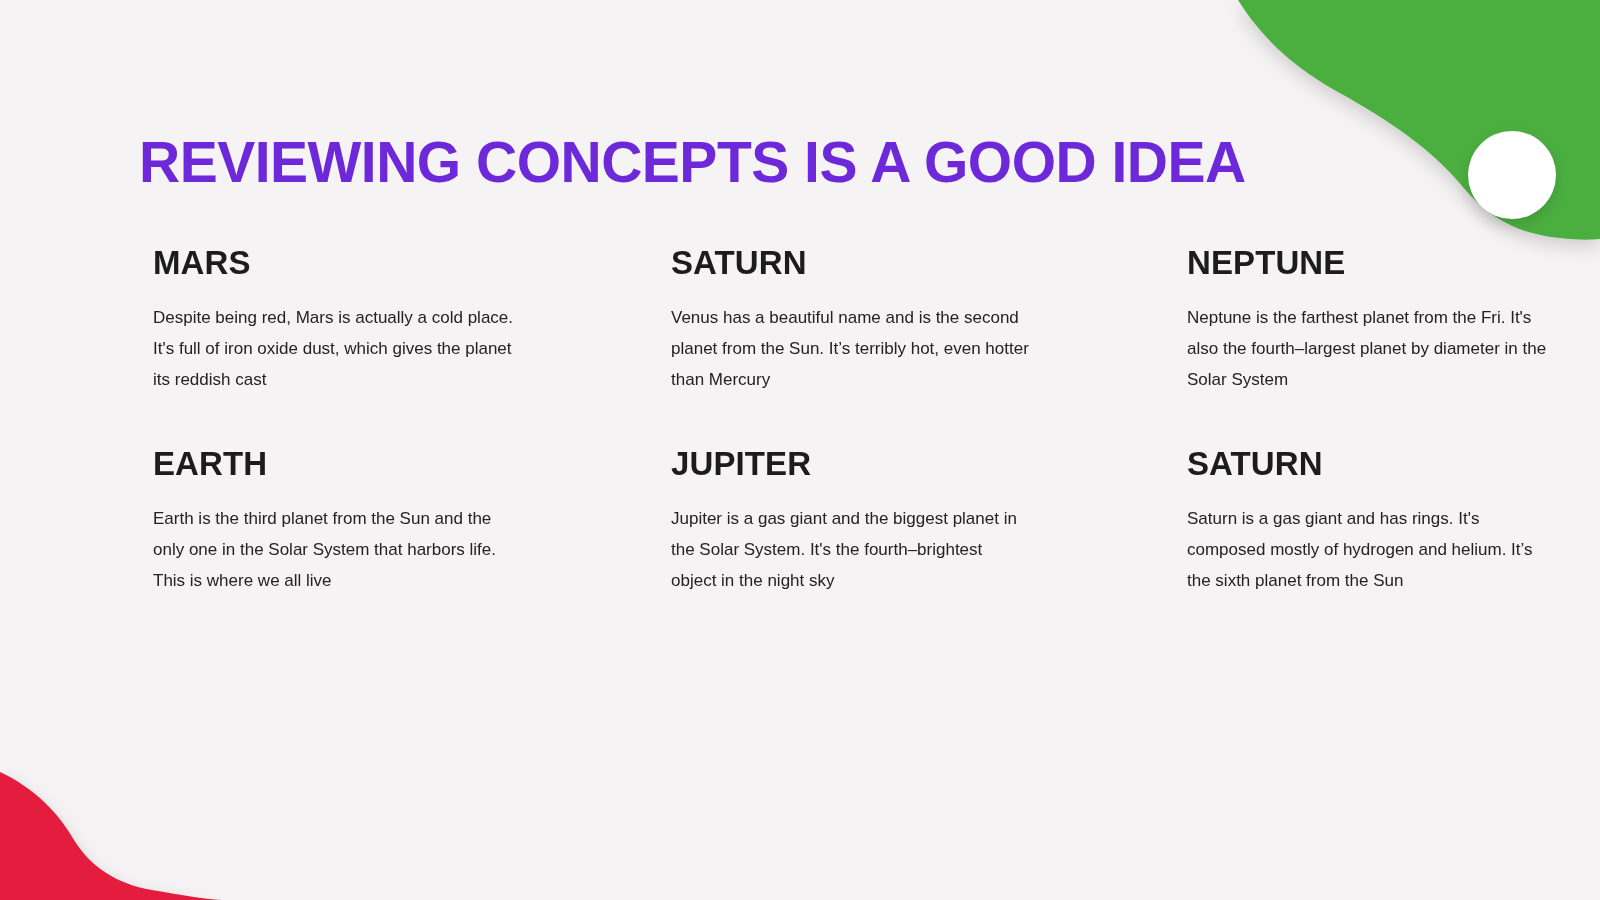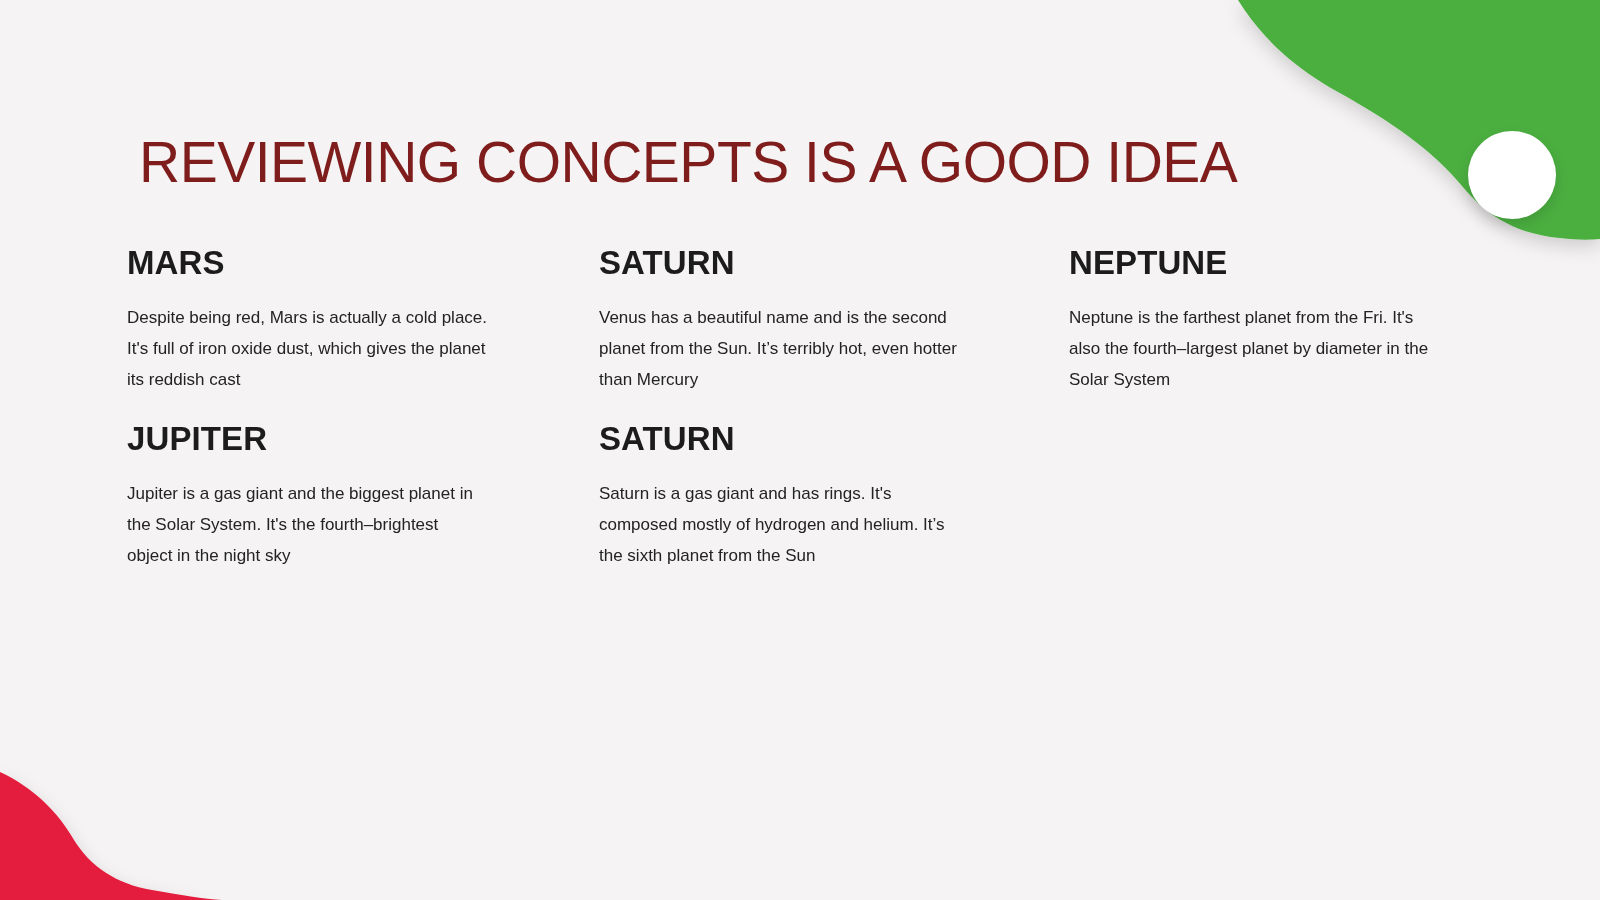--- a/index.html
+++ b/index.html
@@ -43,37 +43,38 @@
     background: #ffffff;
     box-shadow: 0 6px 14px rgba(0,0,0,0.13);
   }
 
   
   .title {
     position: absolute;
     left: 139px;
     top: 95px;
     font-size: 57px;
-    font-weight: 400;
+    font-weight: 700;
     letter-spacing: -0.5px;
-    color: #7f1d1d;
+    color: #6d28d9;
     line-height: 1.05;
     white-space: nowrap;
   }
 
   .grid {
     position: absolute;
-    left: 127px;
+    left: 153px;
     top: 246px;
     width: 1360px;
     display: grid;
     grid-template-columns: 472px 470px 418px;
     grid-template-rows: auto auto;
     row-gap: 21px;
     column-gap: 0px;
+    gap: 46px;
   }
 
   .cell {
     width: 100%;
   }
 
   .cell-head {
     font-size: 33px;
     font-weight: 700;
     letter-spacing: 0.1px;
@@ -136,20 +137,24 @@
     <div class="cell col-2 row-1">
       <h2 class="cell-head">SATURN</h2>
       <p class="cell-body">Venus has a beautiful name and is the second planet from the Sun. It’s terribly hot, even hotter than Mercury</p>
     </div>
 
     <div class="cell col-3 row-1">
       <h2 class="cell-head">NEPTUNE</h2>
       <p class="cell-body">Neptune is the farthest planet from the Fri. It's also the fourth–largest planet by diameter in the Solar System</p>
     </div>
 
+    <div class="cell col-1 row-2">
+      <h2 class="cell-head">EARTH</h2>
+      <p class="cell-body">Earth is the third planet from the Sun and the only one in the Solar System that harbors life. This is where we all live</p>
+    </div>
 
     <div class="cell col-3 row-2">
       <h2 class="cell-head">JUPITER</h2>
       <p class="cell-body">Jupiter is a gas giant and the biggest planet in the Solar System. It's the fourth–brightest object in the night sky</p>
     </div>
 
     <div class="cell col-2 row-2">
       <h2 class="cell-head">SATURN</h2>
       <p class="cell-body">Saturn is a gas giant and has rings. It's composed mostly of hydrogen and helium. It’s the sixth planet from the Sun</p>
     </div>

